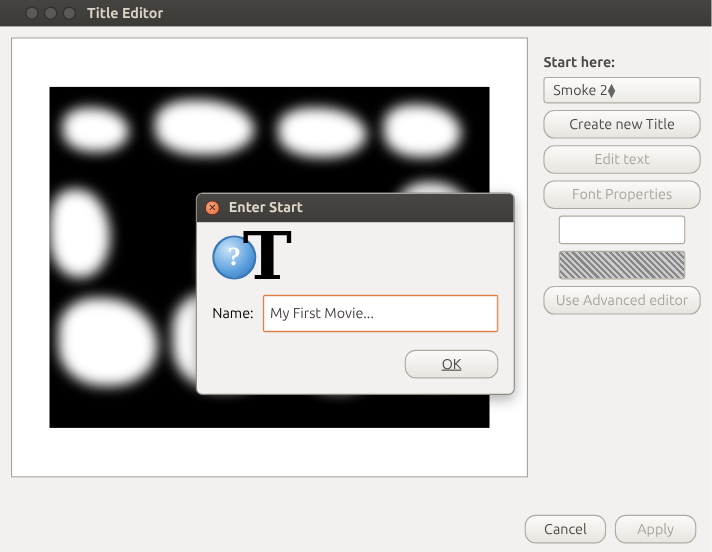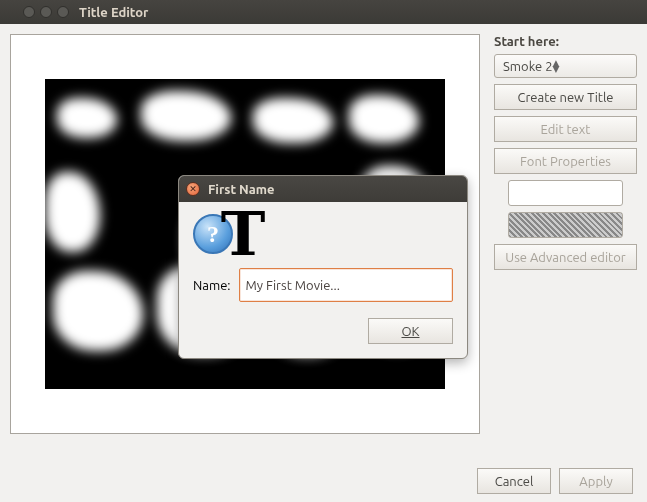--- a/index.html
+++ b/index.html
@@ -7,24 +7,24 @@
   .titlebar { background: linear-gradient(to bottom, #464440, #3b3a36); height: 24px; display: flex; align-items: center; padding: 0 23px; color: #ddd4c7; font-weight: bold; }
   .window-controls { display: flex; gap: 5px; margin-right: 10px; }
   .wbtn { width: 12px; height: 12px; border-radius: 50%; background: #5a5955; border: 1px solid #302f2c; }
   .content { display: flex; padding: 10px; gap: 14px; }
   .preview-frame { width: 470px; height: 400px; border: 1px solid #a8a49d; background: #fff; display: flex; align-items: center; justify-content: center; }
   .preview-inner { width: 400px; height: 310px; background: #000; display:flex; align-items:center; justify-content:center; overflow:hidden; position:relative; }
   .smoke { position:absolute; inset:0; filter: blur(6px); }
   .smoke span { position:absolute; background: #fff; border-radius: 40% 60% 50% 50%; }
   .preview-text { position:relative; color:#000; font-size:60px; font-weight:bold; font-family:"DejaVu Serif", serif; letter-spacing:4px; z-index:2; }
   .sidebar { flex:1; display:flex; flex-direction:column; gap:6px; color:#4a4945; }
-  .section-label { font-weight:bold; color:#4b4842; margin-top:0; }
+  .section-label { font-weight:bold; color:#4b4842; margin-top:16px; }
   .combo { background:linear-gradient(#fcfbfa,#eceae6); border:1px solid #b0aba2; border-radius:3px; height:24px; display:flex; align-items:center; padding:0 8px; justify-content:flex-start; cursor:pointer; }
   .combo .arrows { font-size:9px; line-height:6px; color:#666; }
-  .btn { background:linear-gradient(#fbfaf8,#e8e5e0); border:1px solid #b0aba2; border-radius:0; height:26px; display:flex; align-items:center; justify-content:center; color:#4a4945; cursor:pointer; }
+  .btn { background:linear-gradient(#fbfaf8,#e8e5e0); border:1px solid #b0aba2; border-radius:10px; height:26px; display:flex; align-items:center; justify-content:center; color:#4a4945; cursor:pointer; }
   .btn.disabled { color:#a9a49b; cursor:default; }
   .colorswatch { background:#fff; border:1px solid #b0aba2; border-radius:3px; height:26px; margin:0; }
   .hatchswatch { background:repeating-linear-gradient(45deg,#888,#888 2px,#ccc 2px,#ccc 4px); border:1px solid #b0aba2; border-radius:3px; height:26px; }
   .swatch-wrap { padding: 0 14px; }
   .footer { position:absolute; bottom:8px; right:14px; display:flex; gap:8px; }
   .footer .btn { width:74px; }
   
   .dialog { position:absolute; left:178px; top:175px; width:290px; background:#f2f1ef; border:1px solid #8c8880; border-radius:6px; box-shadow:0 4px 12px rgba(0,0,0,0.3); overflow:hidden; }
   .dialog-titlebar { background:linear-gradient(#494743,#3e3c38); height:26px; display:flex; align-items:center; padding:0 7px; color:#e0d9cc; font-weight:bold; gap:8px; }
   .close-circle { width:14px; height:14px; border-radius:50%; background:radial-gradient(circle at 40% 35%,#f7a67a,#e5653b); border:1px solid #5e3020; display:flex; align-items:center; justify-content:center; font-size:9px; color:#4a2318; }
@@ -90,21 +90,21 @@
 </div>
 
 <div class="footer">
   <div class="btn">Cancel</div>
   <div class="btn disabled">Apply</div>
 </div>
 
 <div class="dialog">
   <div class="dialog-titlebar">
     <div class="close-circle">✕</div>
-    <span>First Name</span>
+    <span>Enter Start</span>
   </div>
   <div class="dialog-body">
     <div class="dialog-row1">
       <div class="qicon">?</div>
     </div>
     <div class="name-row">
       <span>Name:</span>
       <input class="name-input" type="text" value="My First Movie..." style="">
     </div>
     <div class="dialog-footer">

